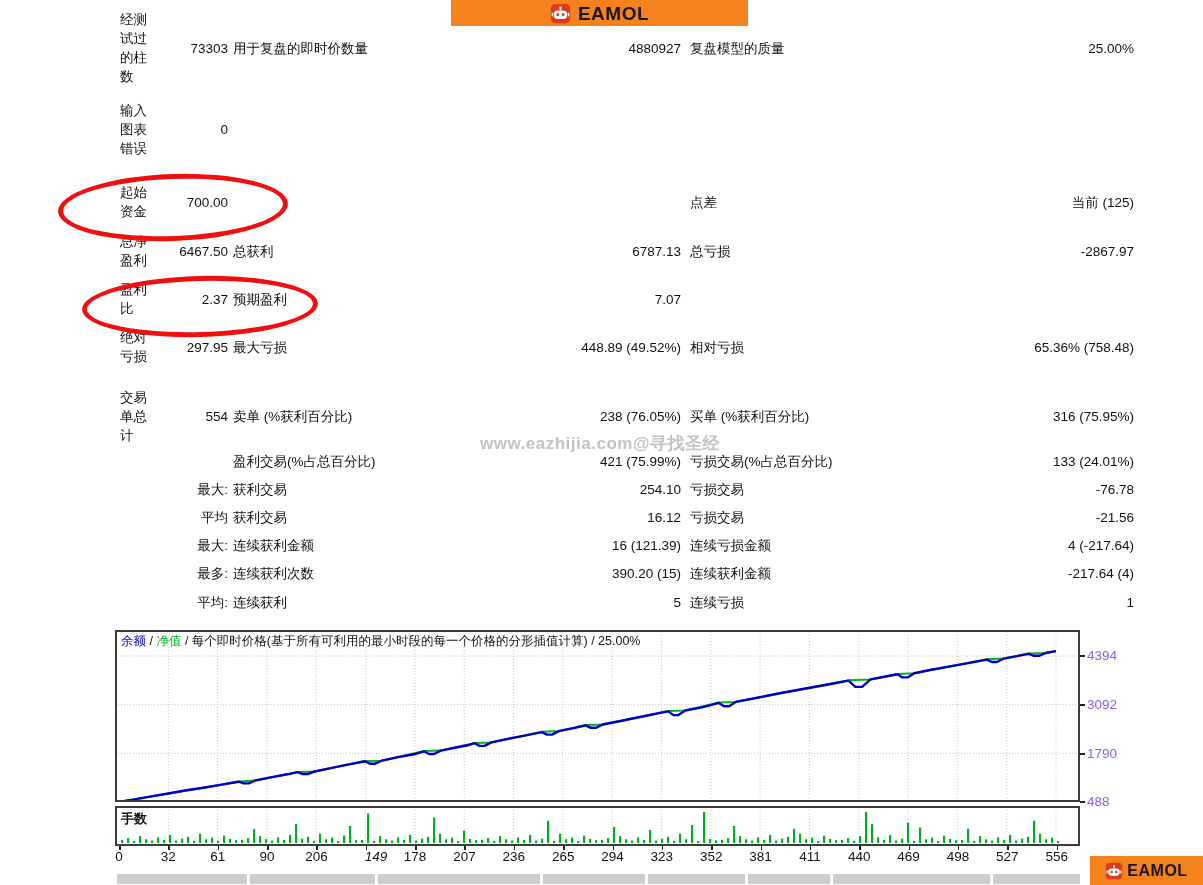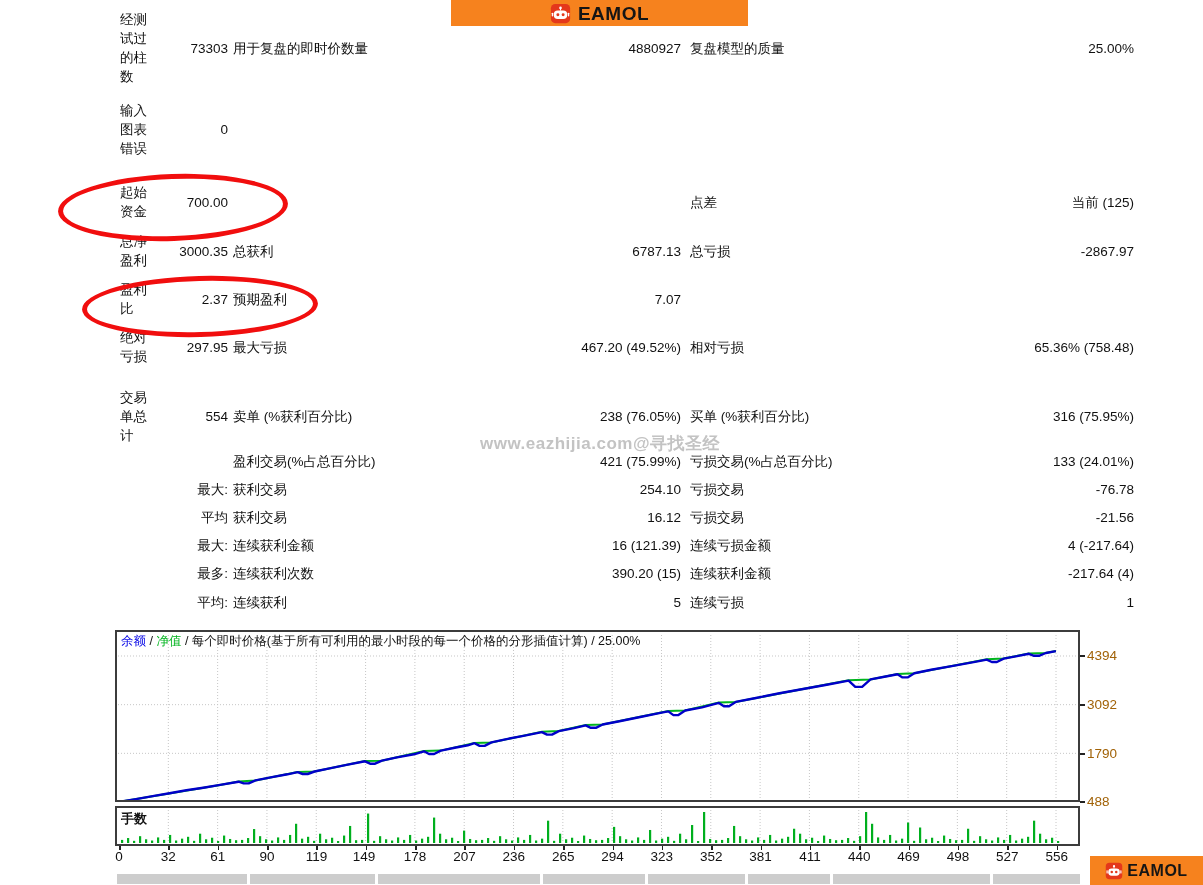--- a/index.html
+++ b/index.html
@@ -33,21 +33,21 @@
   .watermark{position:absolute;left:440px;top:432px;width:320px;text-align:center;
              font-size:17px;font-weight:700;color:#C3C3C3;letter-spacing:.5px;}
   
   .panel{position:absolute;left:115px;width:965px;border:2px solid #3c3c3c;background:#fff;box-sizing:border-box;}
   .panel1{top:630px;height:172px;}
   .panel2{top:806px;height:40px;}
   .chart-header{position:absolute;left:4px;top:1px;font-size:12.5px;white-space:nowrap;z-index:3;}
   .hdr-balance{color:#0000E6;margin-top:16px;}
   .hdr-equity{color:#00B41E;}
   .lots-label{position:absolute;left:4px;top:2px;font-size:13px;font-weight:600;z-index:3;}
-  .ylabel{position:absolute;left:1087px;font-size:13.5px;color:#a16207;}
+  .ylabel{position:absolute;left:1087px;font-size:13.5px;color:#8b5cf6;}
   .xlabel{position:absolute;top:849px;font-size:13.5px;color:#111;transform:translateX(-50%);}
   .xtick{position:absolute;top:846px;width:1.5px;height:4px;background:#222;}
   .ytick{position:absolute;left:1080px;width:5px;height:1.5px;background:#222;}
   .scrollbar{position:absolute;left:117px;top:874px;width:963px;height:10px;background:#CDCDCD;}
   .sb-gap{position:absolute;top:0;bottom:0;width:3px;background:#fff;}
   .logo-sm{position:absolute;left:1090px;top:856px;width:113px;height:29px;background:#F6821E;
            display:flex;align-items:center;justify-content:center;gap:4px;}
   svg{display:block;}
 </style>
 </head>
@@ -87,39 +87,39 @@
   <div class="srow" style="top:182px;height:40px">
     <div class="c cl">起始资金</div>
     <div class="c v1">700.00</div>
     <div class="c l2"></div>
     <div class="c v2"></div>
     <div class="c l3">点差</div>
     <div class="c v3">当前 (125)</div>
   </div>
   <div class="srow" style="top:231px;height:40px">
     <div class="c cl">总净盈利</div>
-    <div class="c v1">3000.35</div>
+    <div class="c v1">6467.50</div>
     <div class="c l2">总获利</div>
     <div class="c v2">6787.13</div>
     <div class="c l3">总亏损</div>
     <div class="c v3">-2867.97</div>
   </div>
   <div class="srow" style="top:279px;height:40px">
     <div class="c cl">盈利比</div>
     <div class="c v1">2.37</div>
     <div class="c l2">预期盈利</div>
     <div class="c v2">7.07</div>
     <div class="c l3"></div>
     <div class="c v3"></div>
   </div>
   <div class="srow" style="top:327px;height:40px">
     <div class="c cl">绝对亏损</div>
     <div class="c v1">297.95</div>
     <div class="c l2">最大亏损</div>
-    <div class="c v2">467.20 (49.52%)</div>
+    <div class="c v2">448.89 (49.52%)</div>
     <div class="c l3">相对亏损</div>
     <div class="c v3">65.36% (758.48)</div>
   </div>
   <div class="srow" style="top:387px;height:58px">
     <div class="c cl">交易单总计</div>
     <div class="c v1">554</div>
     <div class="c l2">卖单 (%获利百分比)</div>
     <div class="c v2">238 (76.05%)</div>
     <div class="c l3">买单 (%获利百分比)</div>
     <div class="c v3">316 (75.95%)</div>
@@ -397,22 +397,22 @@
     <span class="ylabel" style="top: 648px;">4394</span>
     <span class="ylabel" style="top: 697px;">3092</span>
     <span class="ylabel" style="top: 746px;">1790</span>
     <span class="ylabel" style="top: 794px;">488</span>
   </div>
 <div id="xlabels">
     <span class="xlabel" style="left: 119px;">0</span>
     <span class="xlabel" style="left: 168.35px;">32</span>
     <span class="xlabel" style="left: 217.7px;">61</span>
     <span class="xlabel" style="left: 267.05px;">90</span>
-    <span class="xlabel" style="left: 316.4px;">119</span>
-    <span class="xlabel" style="left: 364px;">149</span>
+    <span class="xlabel" style="left: 316.4px;">206</span>
+    <span class="xlabel" style="left: 376px; font-style: italic;">149</span>
     <span class="xlabel" style="left: 415.1px;">178</span>
     <span class="xlabel" style="left: 464.45px;">207</span>
     <span class="xlabel" style="left: 513.8px;">236</span>
     <span class="xlabel" style="left: 563.15px;">265</span>
     <span class="xlabel" style="left: 612.5px;">294</span>
     <span class="xlabel" style="left: 661.85px;">323</span>
     <span class="xlabel" style="left: 711.2px; text-align: right;">352</span>
     <span class="xlabel" style="left: 760.55px;">381</span>
     <span class="xlabel" style="left: 809.9px;">411</span>
     <span class="xlabel" style="left: 859.25px;">440</span>

